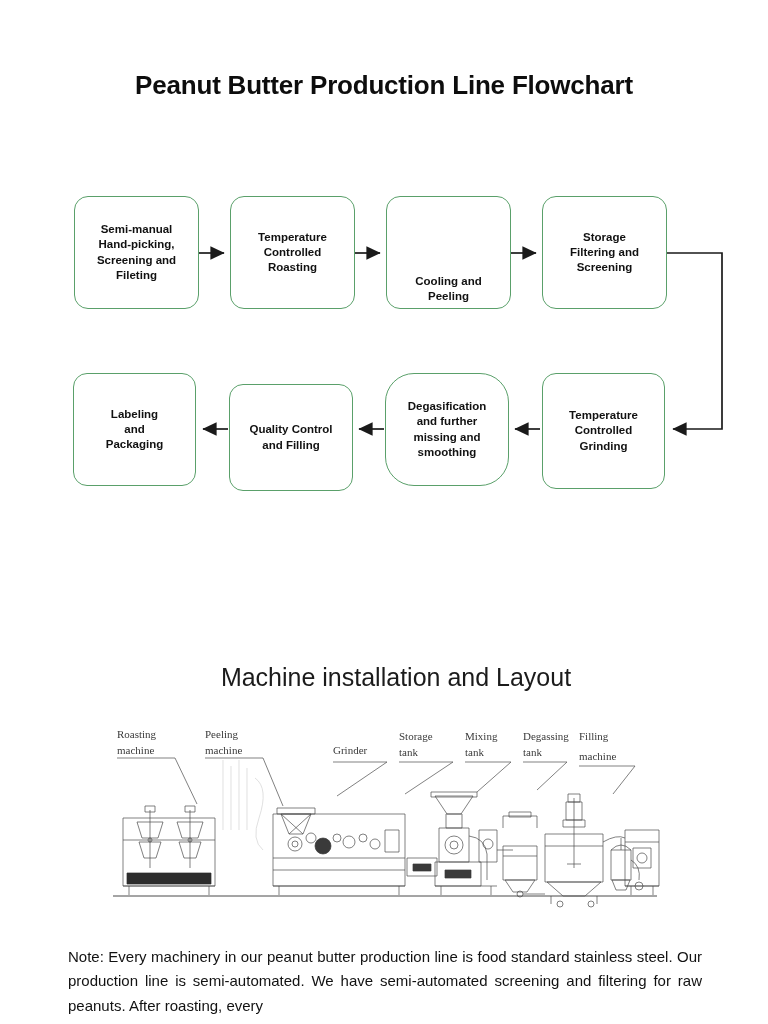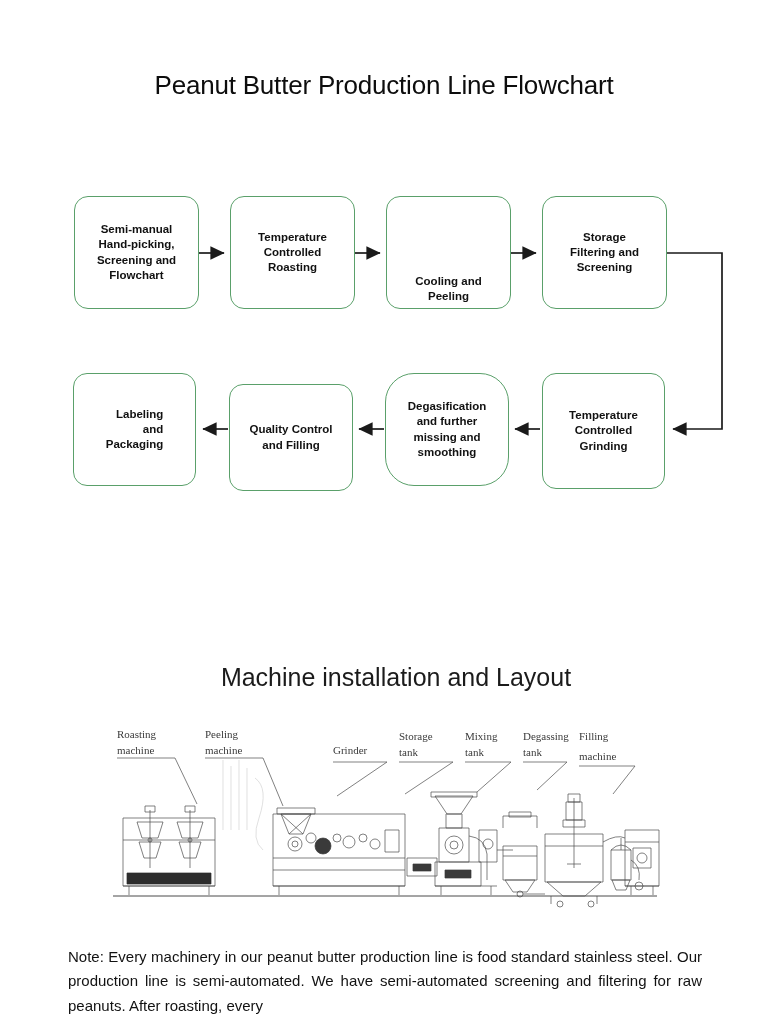--- a/index.html
+++ b/index.html
@@ -16,21 +16,21 @@
     color: #111111;
   }
 
   
   #page-title {
     position: absolute;
     left: 0; top: 70px;
     width: 768px;
     text-align: center;
     font-size: 26px;
-    font-weight: normal;
+    font-weight: bold;
     letter-spacing: -0.2px;
     color: #0d0d0d;
   }
 
   
   #flowchart {
     position: absolute;
     left: 0; top: 0;
     width: 749px; height: 620px;
   }
@@ -117,21 +117,21 @@
       <line x1="384" y1="429" x2="359" y2="429" marker-end="url(#ah)"></line>
       <line x1="228" y1="429" x2="203" y2="429" marker-end="url(#ah)"></line>
     </g>
   </svg>
 
   <div class="flow-box" style="left:74px; top:196px; width:125px; height:113px;">
     <div>
       <span>Semi-manual</span>
       <span>Hand-picking,</span>
       <span>Screening and</span>
-      <span>Flowchart</span>
+      <span>Fileting</span>
     </div>
   </div>
 
   <div class="flow-box" style="left:230px; top:196px; width:125px; height:113px;">
     <div>
       <span>Temperature</span>
       <span>Controlled</span>
       <span>Roasting</span>
     </div>
   </div>
@@ -144,21 +144,21 @@
   </div>
 
   <div class="flow-box" style="left:542px; top:196px; width:125px; height:113px;">
     <div>
       <span>Storage</span>
       <span>Filtering and</span>
       <span>Screening</span>
     </div>
   </div>
 
-  <div class="flow-box" style="left:73px; top:373px; width:123px; height:113px;text-align:right;">
+  <div class="flow-box" style="left:73px; top:373px; width:123px; height:113px;">
     <div>
       <span>Labeling</span>
       <span>and</span>
       <span>Packaging</span>
     </div>
   </div>
 
   <div class="flow-box" style="left:229px; top:384px; width:124px; height:107px;">
     <div>
       <span>Quality Control</span>

